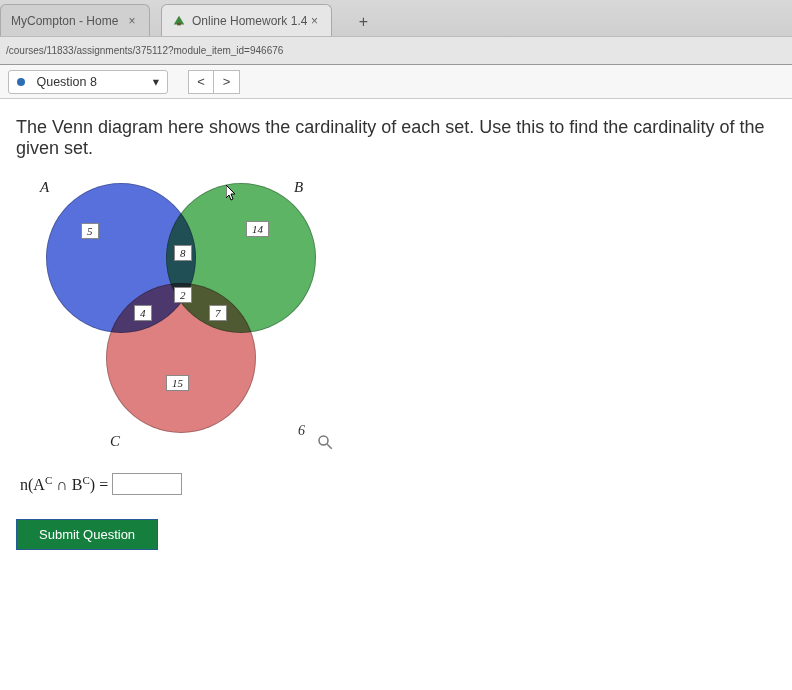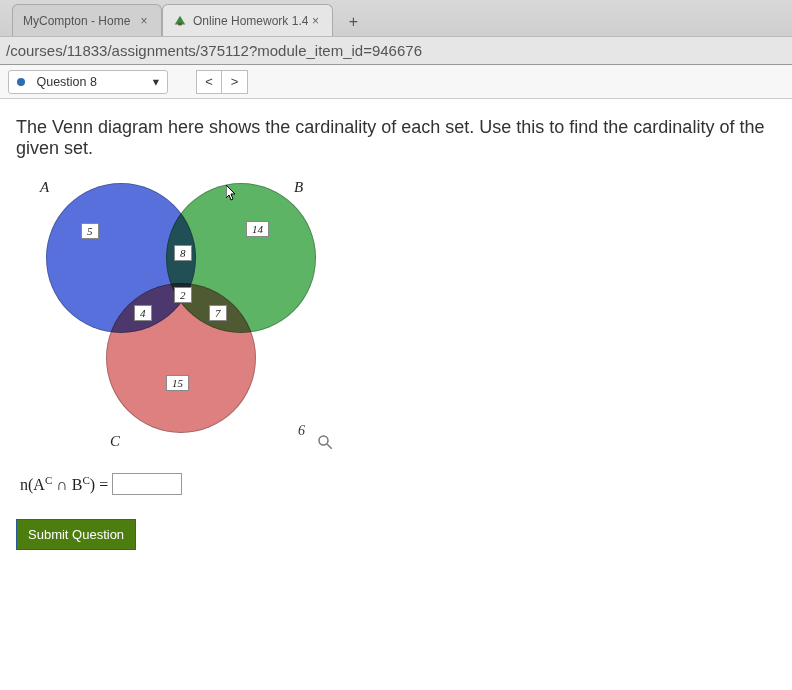--- a/index.html
+++ b/index.html
@@ -12,22 +12,22 @@
     position: relative;
   }
   .browser-chrome {
     background: linear-gradient(#d8d8d8, #c8c8c8);
     border-bottom: 1px solid #999;
   }
   .tab-strip {
     display: flex;
     align-items: flex-end;
     height: 36px;
-    padding-left: 12px;
-    gap: 0;
+    padding-left: 0;
+    gap: 11px;
   }
   .tab {
     display: flex;
     align-items: center;
     height: 32px;
     padding: 0 10px;
     background: #d0d0d0;
     border: 1px solid #aaa;
     border-bottom: none;
     border-radius: 6px 6px 0 0;
@@ -58,31 +58,31 @@
   }
   .addr-strip {
     display: flex;
     align-items: center;
     height: 28px;
     padding: 0 6px;
     background: #e6e6e6;
     border-top: 1px solid #bbb;
   }
   .addr-text {
-    font-size: 15px;
+    font-size: 10px;
     color: #555;
   }
   .toolbar {
     display: flex;
     align-items: center;
     background: #f7f7f7;
     border-bottom: 1px solid #ccc;
     height: 34px;
     padding: 0 8px;
-    gap: 28px;
+    gap: 20px;
   }
   .q-select {
     display: flex;
     align-items: center;
     border: 1px solid #bdbdbd;
     background: #fff;
     border-radius: 3px;
     height: 24px;
     padding: 0 8px;
     min-width: 160px;
@@ -171,25 +171,25 @@
   .equation-row sup { font-size: 11px; }
   .answer-input {
     width: 70px; height: 22px;
     border: 1px solid #999;
     margin-left: 4px;
     font-size: 13px;
     padding: 0 4px;
   }
   .submit-btn {
     margin-top: 24px;
-    background: #4d7c0f;
+    background: #15803d;
     color: #fff;
     border: 1px solid #255a94;
     font-size: 13px;
-    padding: 7px 11px;
+    padding: 7px 22px;
     cursor: pointer;
   }
   .cursor-arrow {
     position: absolute;
     width: 12px; height: 16px;
     pointer-events: none;
   }
 </style>
 </head>
 <body>

